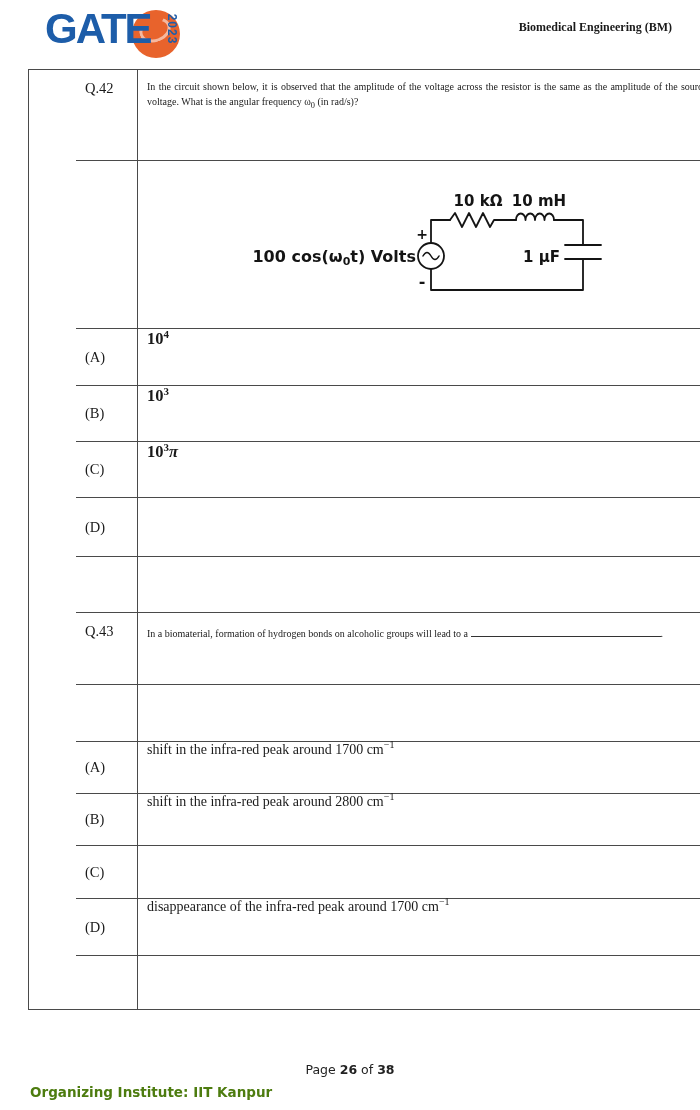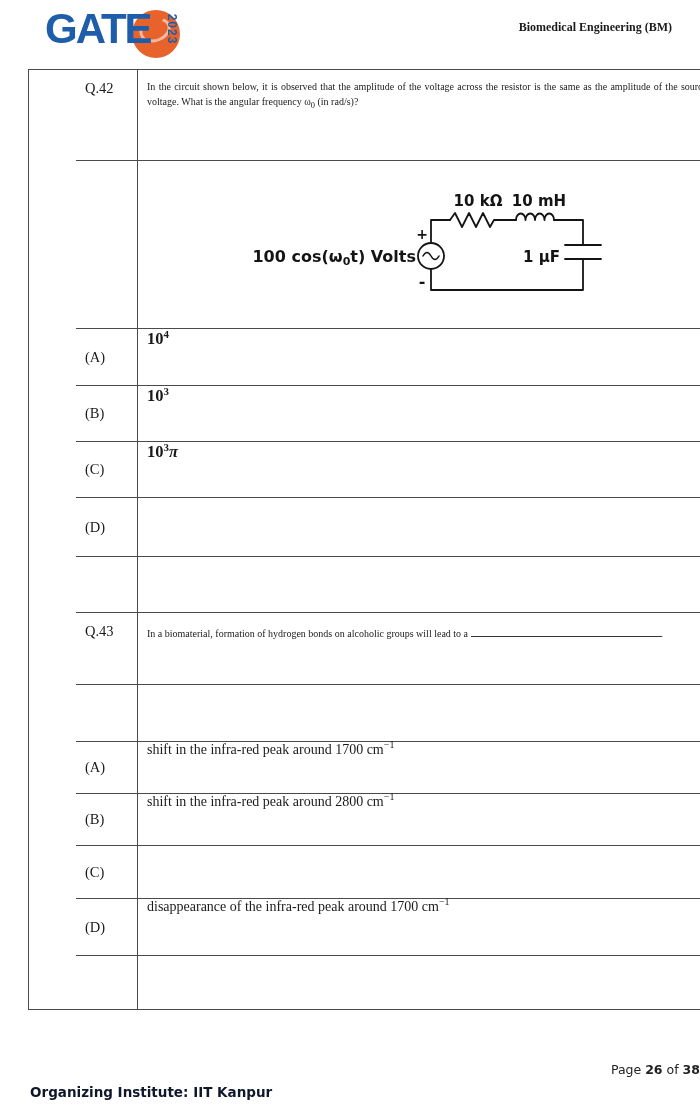--- a/index.html
+++ b/index.html
@@ -31,21 +31,21 @@
   .bigval sup{font-size:11px;vertical-align:super;line-height:0;}
   .pi{font-style:italic;font-weight:bold;}
   .optxt{font-size:14px;}
   .optxt sup{font-size:10px;line-height:0;}
   .blankline{display:inline-block;width:190px;border-bottom:1px solid #333;height:14px;vertical-align:baseline;}
   
   .circuit-wrap{padding:24px 0 0 100px;}
   .cw{stroke:#141414;stroke-width:1.8;fill:none;stroke-linecap:round;stroke-linejoin:round;}
   .clabel{font-family:"DejaVu Sans","Liberation Sans",sans-serif;font-weight:bold;fill:#141414;}
   
-  .page-info{position:absolute;left:0;top:1062px;width:100%;text-align:right;font-family:"DejaVu Sans","Liberation Sans",sans-serif;font-size:12.5px;color:#222;}
+  .page-info{position:absolute;left:0;top:1062px;width:100%;text-align:center;font-family:"DejaVu Sans","Liberation Sans",sans-serif;font-size:12.5px;color:#222;}
   .page-info b{font-weight:bold;}
   .org-inst{position:absolute;left:30px;top:1084px;font-family:"DejaVu Sans","Liberation Sans",sans-serif;font-weight:bold;font-size:13.5px;}
 </style>
 </head>
 <body>
 
 <div class="logo">
   <div class="logo-globe" style="background: rgb(232, 99, 44);"></div>
   <div class="logo-swirl"></div>
   <div class="logo-text" style="color: rgb(29, 93, 169);">GATE</div>
@@ -168,13 +168,13 @@
   </div>
 
   <div class="trow" style="height:53px">
     <div class="c1"></div>
       <div class="c2"></div>
   </div>
 
 </div>
 
 <div class="page-info"><span>Page</span> <b>26</b> <span>of</span> <b>38</b></div>
-<div class="org-inst" style="color: #0f172a;">Organizing Institute: IIT Kanpur</div>
+<div class="org-inst" style="color: #4d7c0f;">Organizing Institute: IIT Kanpur</div>
 
 </body></html>

